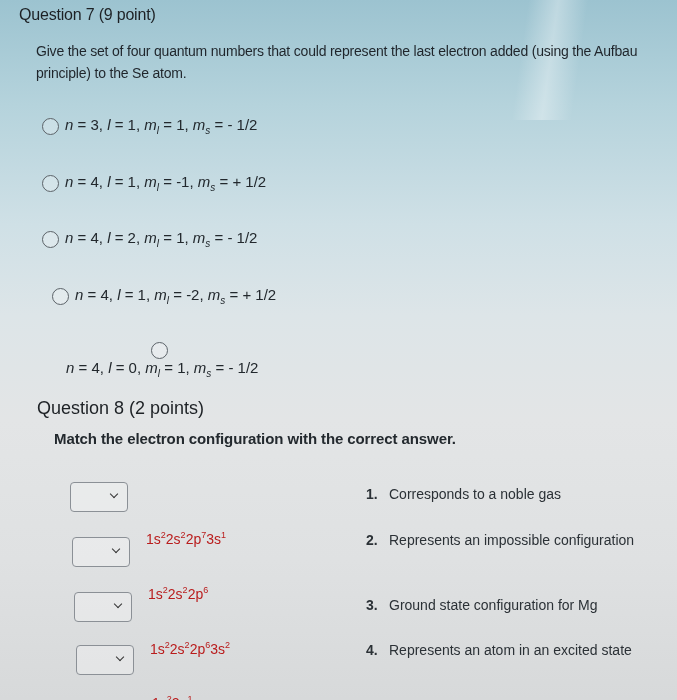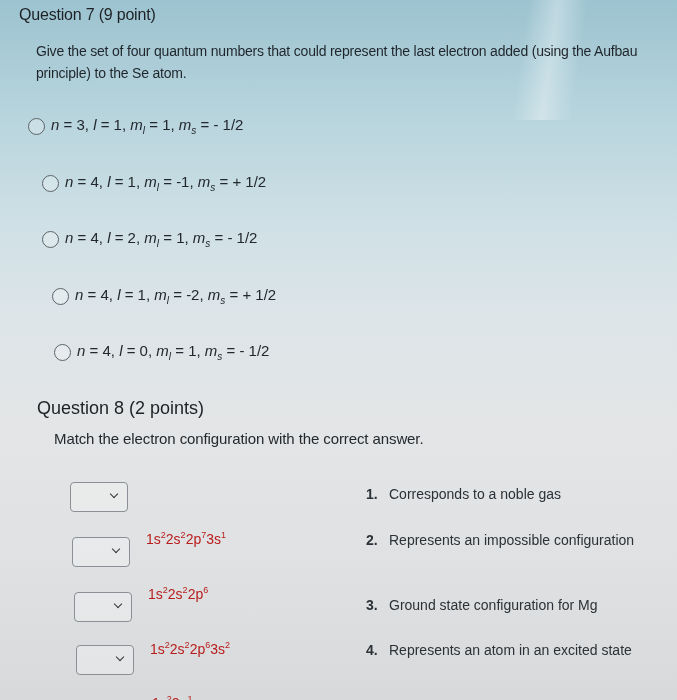--- a/index.html
+++ b/index.html
@@ -20,21 +20,21 @@
     .option { position:absolute; left:42px; display:flex; align-items:center; font-size:15px; color:#22282d; }
     .radio {
       width:17px; height:17px; border-radius:50%;
       border:1.6px solid #5c6369; background:rgba(255,255,255,0.25);
       margin-right:6px; box-sizing:border-box;
     }
     .opt-text i { font-style:italic; }
     .opt-text sub { font-size:10px; font-style:italic; }
 
     .q8-title { position:absolute; left:37px; top:398px; font-size:18px; color:#1d2125; }
-    .q8-prompt { position:absolute; left:54px; top:430px; font-size:15px; font-weight:normal; color:#23292e; letter-spacing:-0.1px; }
+    .q8-prompt { position:absolute; left:54px; top:430px; font-size:15px; font-weight:bold; color:#23292e; letter-spacing:-0.1px; }
 
     .select {
       position:absolute; width:58px; height:30px; box-sizing:border-box;
       border:1.5px solid #8b9096; border-radius:4px; background:rgba(250,250,250,0.35);
     }
     .select .chev {
       position:absolute; right:10px; top:8px; width:5px; height:5px;
       border-right:1.6px solid #333; border-bottom:1.6px solid #333;
       transform: rotate(45deg);
     }
@@ -46,37 +46,37 @@
   </style>
 </head>
 <body>
 
 <div class="glare"></div>
 
 <div class="q7-title">Question 7 (9 point)</div>
 <div class="q7-prompt">Give the set of four quantum numbers that could represent the last electron added (using the Aufbau principle) to the Se atom.</div>
 
 <div id="q7-options">
-    <div class="option" style="top: 116px; left: 28px; justify-content: center;">
+    <div class="option" style="top: 116px; left: 42px; justify-content: center;">
       <span class="radio"></span>
       <span class="opt-text"><i>n</i> = <span>3</span>, <i>l</i> = <span>1</span>, <i>m</i><sub>l</sub> = <span>1</span>, <i>m</i><sub>s</sub> = <span>- 1/2</span></span>
     </div>
     <div class="option" style="top: 173px; left: 42px;">
       <span class="radio"></span>
       <span class="opt-text"><i>n</i> = <span>4</span>, <i>l</i> = <span>1</span>, <i>m</i><sub>l</sub> = <span>-1</span>, <i>m</i><sub>s</sub> = <span>+ 1/2</span></span>
     </div>
     <div class="option" style="top: 229px; left: 42px;">
       <span class="radio"></span>
       <span class="opt-text"><i>n</i> = <span>4</span>, <i>l</i> = <span>2</span>, <i>m</i><sub>l</sub> = <span>1</span>, <i>m</i><sub>s</sub> = <span>- 1/2</span></span>
     </div>
     <div class="option" style="top: 286px; left: 52px;">
       <span class="radio"></span>
       <span class="opt-text"><i>n</i> = <span>4</span>, <i>l</i> = <span>1</span>, <i>m</i><sub>l</sub> = <span>-2</span>, <i>m</i><sub>s</sub> = <span>+ 1/2</span></span>
     </div>
-    <div class="option" style="top: 342px; left: 54px;">
+    <div class="option" style="top: 342px; left: 66px; flex-direction: column;">
       <span class="radio"></span>
       <span class="opt-text"><i>n</i> = <span>4</span>, <i>l</i> = <span>0</span>, <i>m</i><sub>l</sub> = <span>1</span>, <i>m</i><sub>s</sub> = <span>- 1/2</span></span>
     </div>
   </div>
 
 <div class="q8-title">
   <span>Question 8</span>
   <span>(2 points)</span>
 </div>
 <div class="q8-prompt">Match the electron configuration with the correct answer.</div>

